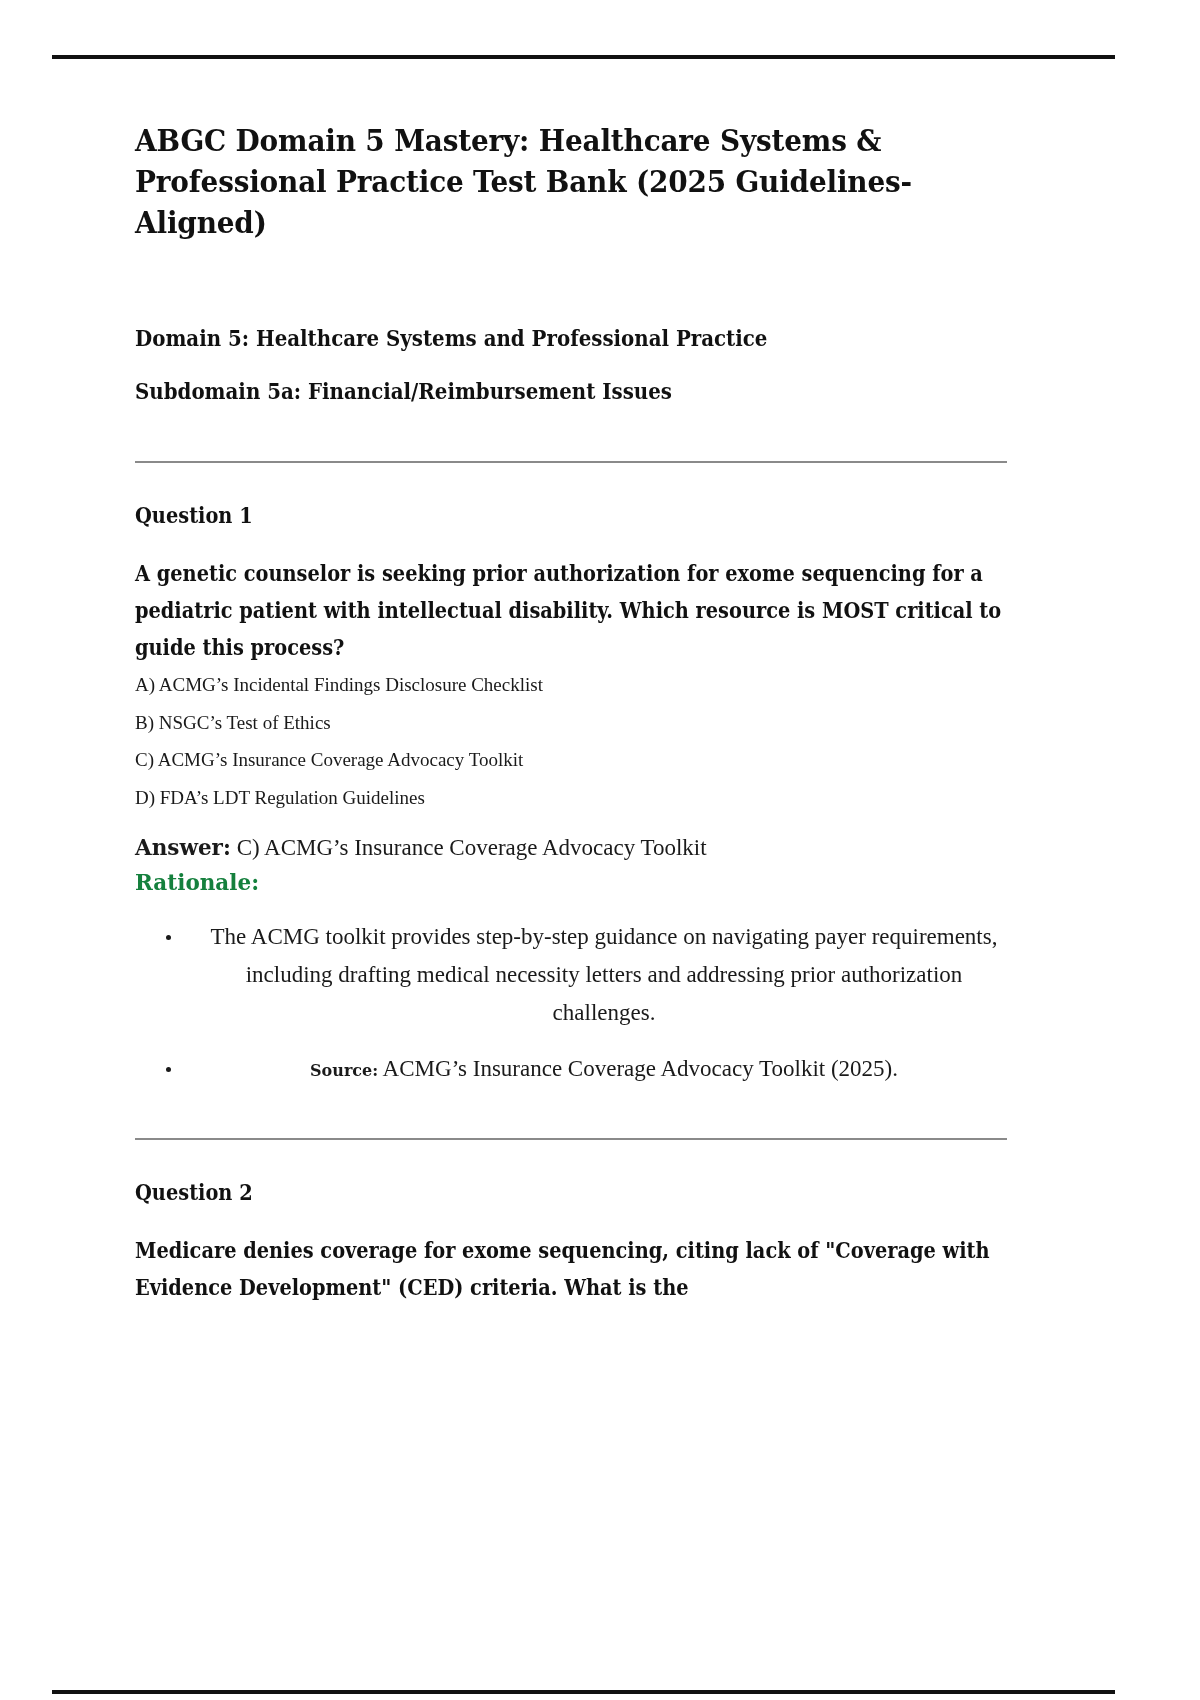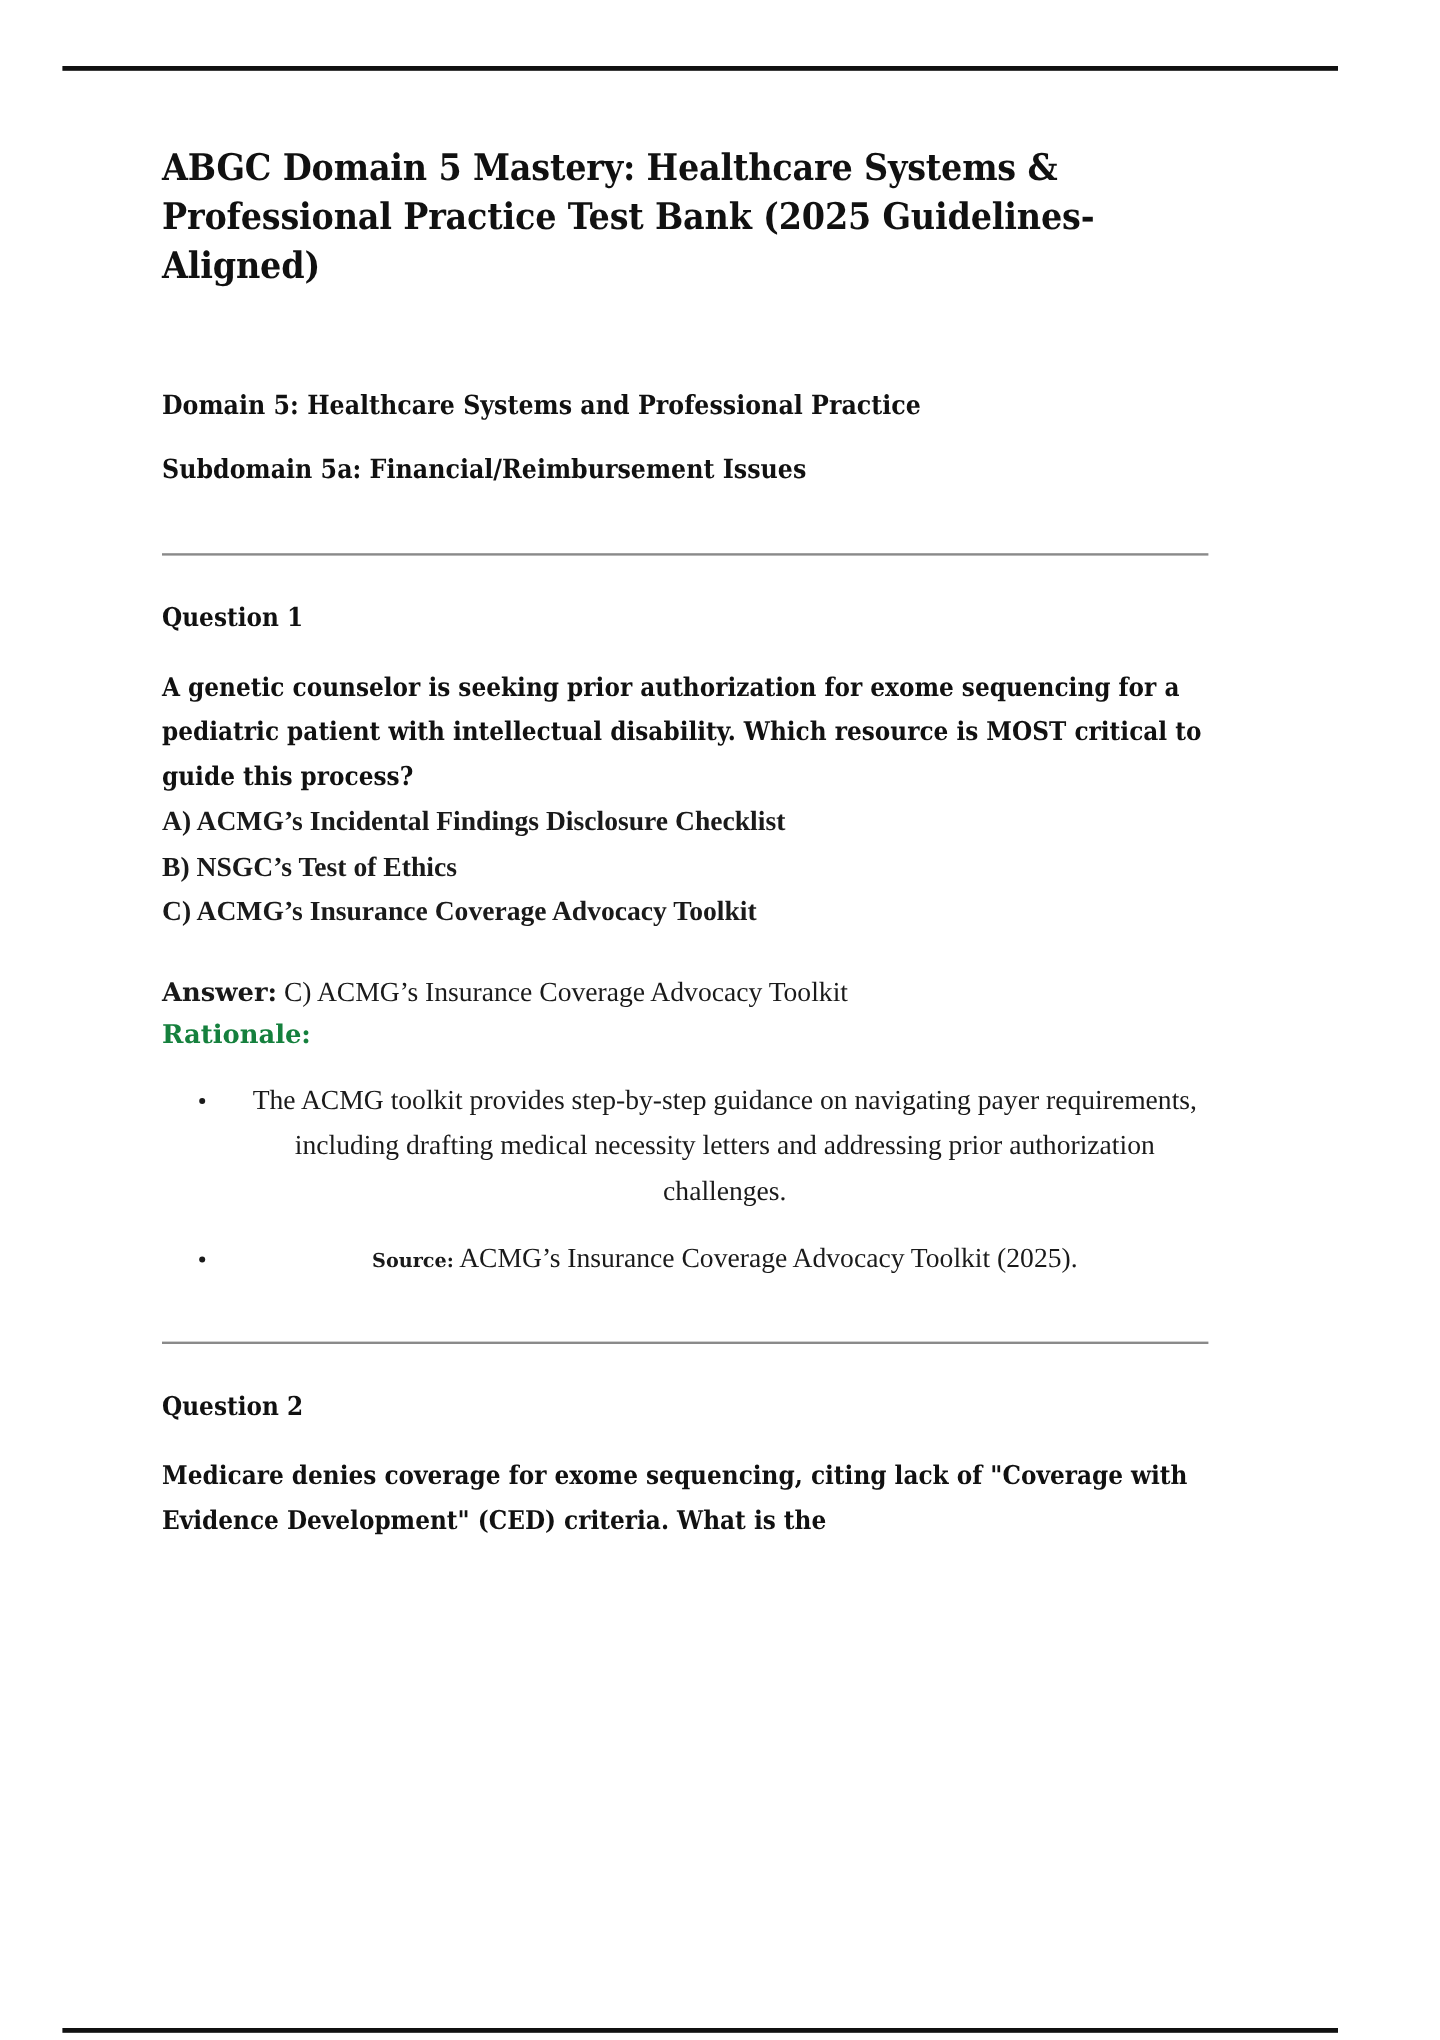--- a/index.html
+++ b/index.html
@@ -111,32 +111,32 @@
   }
 
   
   .options {
     margin: 0;
     padding: 0;
     list-style: none;
   }
   .option {
     font-family: "Liberation Serif", "DejaVu Serif", serif;
-    font-weight: 700;
-    font-size: 23px;
+    font-weight: 400;
+    font-size: 19px;
     line-height: 37.5px;
     color: #1a1a1a;
   }
 
   
   .answer-line {
     font-family: "Liberation Serif", "DejaVu Serif", serif;
     font-size: 23px;
     line-height: 36px;
-    margin-top: 30px;
+    margin-top: 14px;
     color: #1a1a1a;
   }
   .answer-line .lbl {
     font-family: "DejaVu Serif", "Liberation Serif", serif;
     font-weight: 700;
     font-size: 21.5px;
   }
   .rationale-label {
     font-family: "DejaVu Serif", "Liberation Serif", serif;
     font-weight: 700;
@@ -196,20 +196,21 @@
     <hr class="rule rule-q1">
 
     <div class="q-label">Question 1</div>
 
     <div class="q-stem">A genetic counselor is seeking prior authorization for exome sequencing for a pediatric patient with intellectual disability. Which resource is MOST critical to guide this process?</div>
 
     <ul class="options">
       <li class="option">A) ACMG’s Incidental Findings Disclosure Checklist</li>
       <li class="option">B) NSGC’s Test of Ethics</li>
       <li class="option">C) ACMG’s Insurance Coverage Advocacy Toolkit</li>
+      <li class="option">D) FDA’s LDT Regulation Guidelines</li>
     </ul>
 
     <div class="answer-line">
       <span class="lbl">Answer:</span><span> C) ACMG’s Insurance Coverage Advocacy Toolkit</span>
     </div>
 
     <div class="rationale-label">Rationale:</div>
 
     <ul class="rationale-list">
       <li class="rationale-item">

